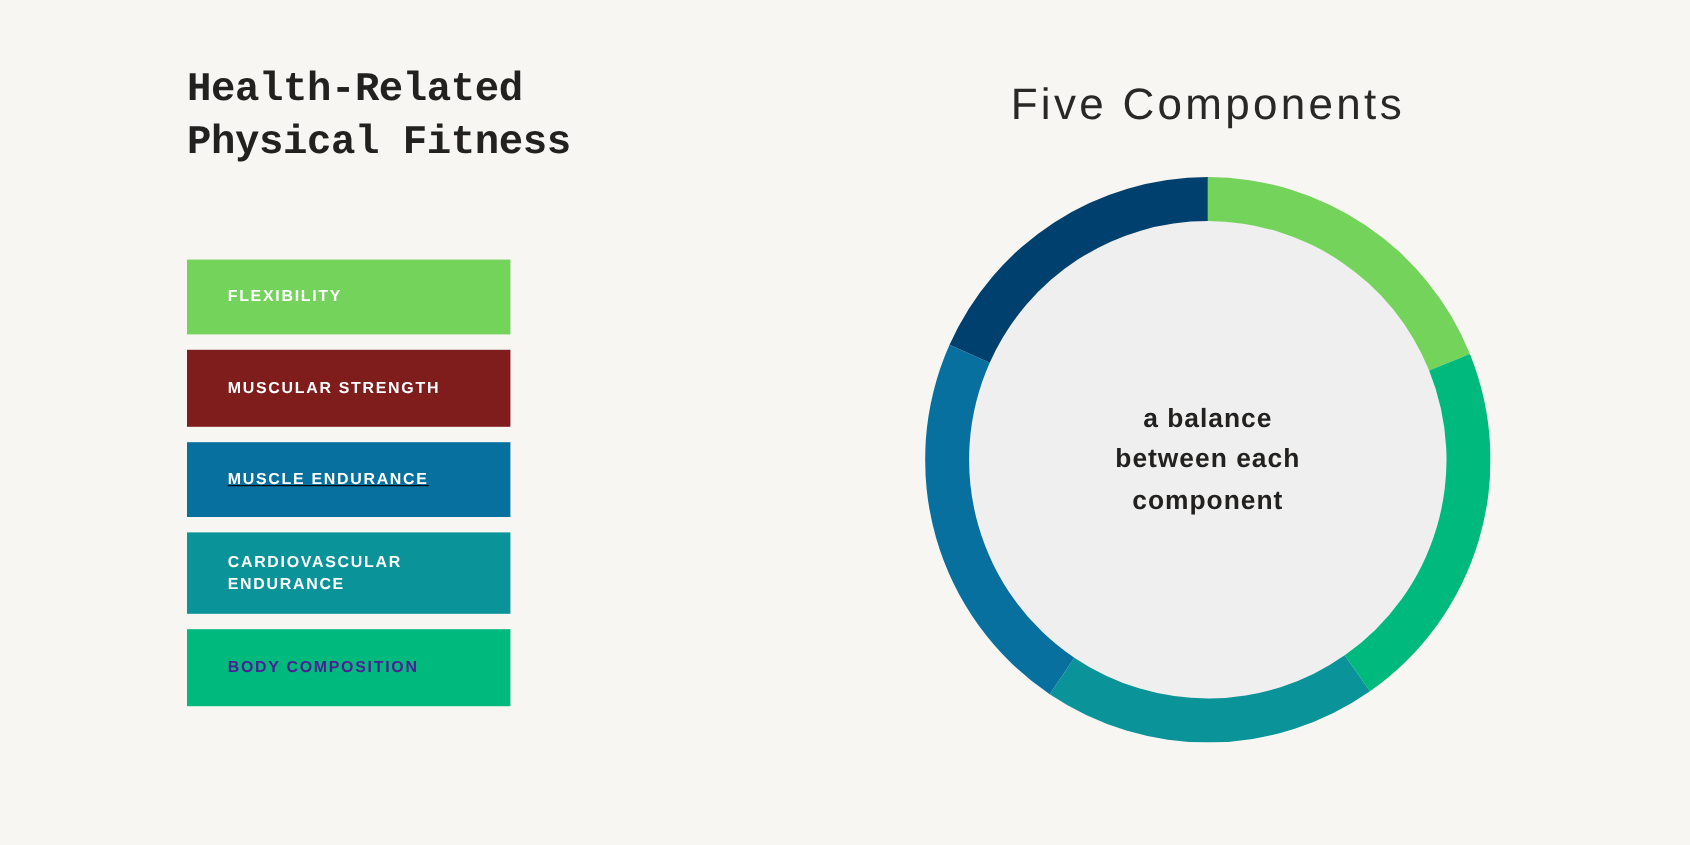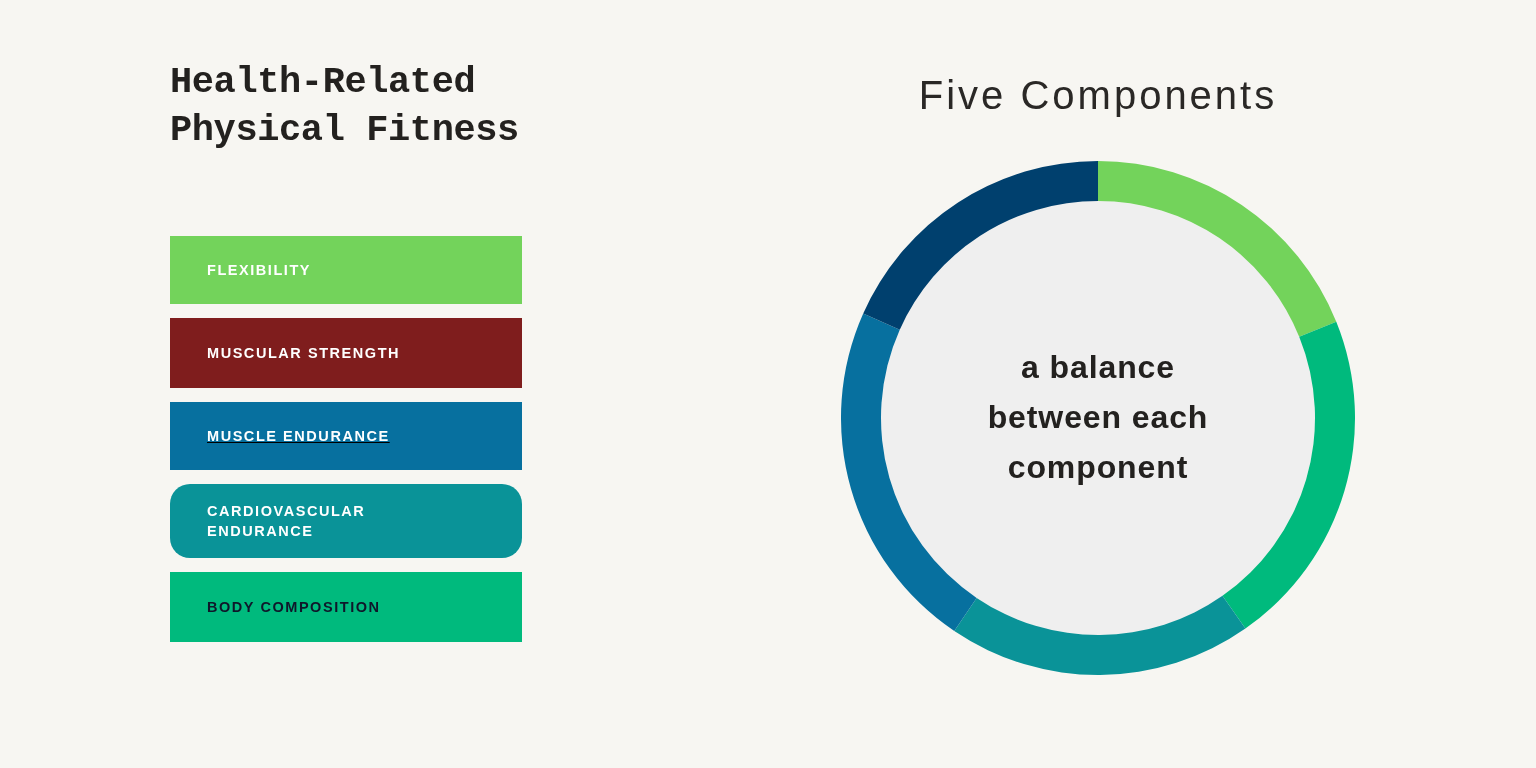--- a/index.html
+++ b/index.html
@@ -43,21 +43,21 @@
 
   .bars {
     position: absolute;
     left: 170px;
     top: 236px;
     width: 366px;
   }
 
   .bar {
     position: relative;
-    width: 352px;
+    width: 294px;
     box-sizing: border-box;
     display: flex;
     align-items: center;
     margin-bottom: 14px;
     padding-left: 37px;
     padding-right: 14px;
   }
 
   .bar-label {
     font-family: "Liberation Sans", sans-serif;
@@ -65,21 +65,21 @@
     font-weight: bold;
     letter-spacing: 1.55px;
     color: #FFFFFF;
     line-height: 1.38;
     white-space: pre-line;
   }
 
   .bar-h1 { height: 68px; }
   .bar-h2 { height: 70px; }
   .bar-h3 { height: 68px; text-decoration: underline; }
-  .bar-h4 { height: 74px; border-radius: 20px; }
+  .bar-h4 { height: 74px; }
   .bar-h5 { height: 70px; }
 
   
   .right-panel {
     position: absolute;
     left: 836px;
     top: 60px;
     width: 524px;
     height: 650px;
   }
@@ -112,21 +112,21 @@
   }
 
   .donut-center-text {
     position: absolute;
     left: 50%;
     top: 50%;
     transform: translate(-50%, -50%);
     width: 380px;
     text-align: center;
     font-family: "Liberation Sans", sans-serif;
-    font-size: 32px;
+    font-size: 24px;
     font-weight: bold;
     line-height: 1.56;
     letter-spacing: 0.9px;
     color: #23211F;
     white-space: pre-line;
     pointer-events: none;
   }
 </style>
 </head>
 <body style="background: rgb(247, 246, 242);">
@@ -151,21 +151,21 @@
     <div class="bar bar-h3" style="background: rgb(7, 112, 159);">
       <span class="bar-label" style="color: rgb(255, 255, 255);">MUSCLE ENDURANCE</span>
     </div>
 
     <div class="bar bar-h4" style="background: rgb(10, 147, 152);">
       <span class="bar-label" style="color: rgb(255, 255, 255);">CARDIOVASCULAR
 ENDURANCE</span>
     </div>
 
     <div class="bar bar-h5" style="background: rgb(0, 186, 125);">
-      <span class="bar-label" style="color: #0f172a;">BODY COMPOSITION</span>
+      <span class="bar-label" style="color: #4c1d95;">BODY COMPOSITION</span>
     </div>
 
   </div>
 
   <div class="right-panel">
 
     <div class="donut-heading" style="color: rgb(42, 40, 38);">Five Components</div>
 
     <div class="donut-wrap">
       <svg class="donut-svg" viewBox="0 0 514 514">

